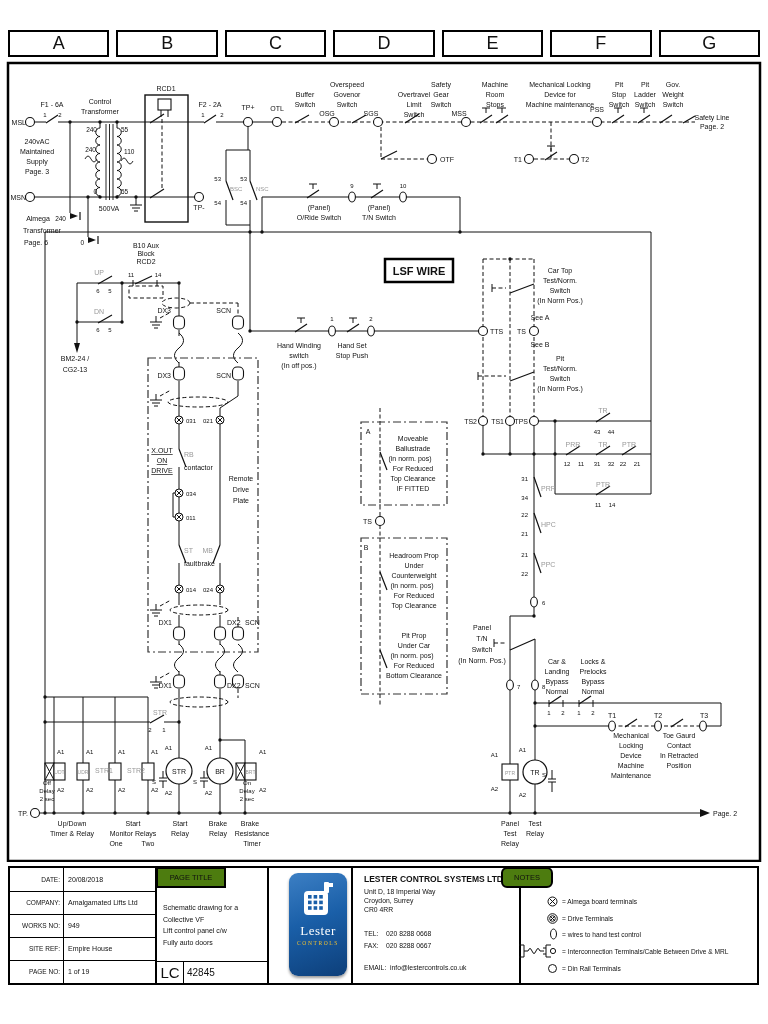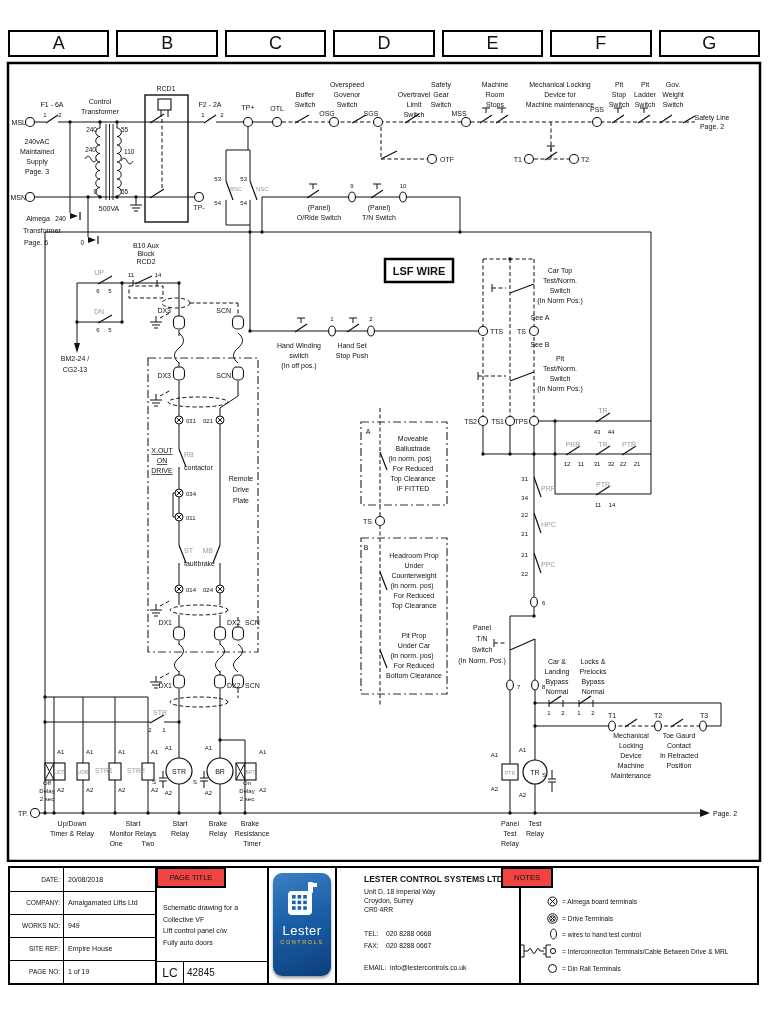--- a/index.html
+++ b/index.html
@@ -12,44 +12,44 @@
   svg{font-family:"Liberation Sans",sans-serif;}
   .lbl{fill:#111;}
   .g{fill:#999;}
   .b{font-weight:bold;}
   .u{text-decoration:underline;}
   
   #tb{position:absolute;left:8px;top:866px;width:747px;height:115px;border:2.5px solid #000;background:#fff;font-size:7px;color:#111;}
   .cell{position:absolute;top:0;height:100%;border-right:2px solid #000;}
   #tb-table{left:0;width:145px;}
   #tb-title{left:147px;width:110px;}
-  #tb-logo{left:259px;width:66px;}
+  #tb-logo{left:275px;width:66px;font-family:Liberation Serif, serif;}
   #tb-co{left:346px;width:163px;}
   #tb-notes{left:492px;width:253px;border-right:none;}
   .trow{position:absolute;left:0;width:100%;height:23px;border-bottom:1px solid #000;}
   .trow:last-child{border-bottom:none;}
   .tlab{position:absolute;left:0;top:0;width:54px;height:100%;border-right:1px solid #000;display:flex;align-items:center;justify-content:flex-end;padding-right:3px;box-sizing:border-box;font-size:6.5px;}
   .tval{position:absolute;left:58px;top:0;right:2px;height:100%;display:flex;align-items:center;font-size:7px;}
-  .hdr-box{position:absolute;border:2px solid #000;display:flex;align-items:center;justify-content:center;background:#ef4444;}
+  .hdr-box{position:absolute;border:2px solid #000;display:flex;align-items:center;justify-content:center;background:#4d7c0f;}
   #pt-box{left:-1px;top:-1px;width:66px;height:17px;font-size:7.5px;}
   #pt-lines{position:absolute;left:6px;top:34px;line-height:11.5px;font-size:7px;}
   #lc-row{position:absolute;left:0;bottom:0;width:100%;height:21px;border-top:1px solid #000;}
-  #lc-cell{position:absolute;left:0;top:0;width:26px;height:100%;border-right:1px solid #000;display:flex;align-items:center;justify-content:center;font-size:12px;}
+  #lc-cell{position:absolute;left:0;top:0;width:26px;height:100%;border-right:1px solid #000;display:flex;align-items:center;justify-content:center;font-size:15px;}
   #lc-num{position:absolute;left:30px;top:0;height:100%;display:flex;align-items:center;font-size:10px;}
   
   #logo{position:absolute;left:4px;top:5px;width:58px;height:103px;border-radius:9px;background:linear-gradient(160deg,#3c7fc4 0%,#1a5fa8 45%,#0d3f7a 100%);box-shadow:0 2px 3px rgba(0,0,0,.4);display:flex;flex-direction:column;align-items:center;}
   #logo-txt{color:#fff;font-size:13px;margin-top:2px;letter-spacing:.5px;}
   #logo-sub{color:#f0c030;font-size:5.5px;letter-spacing:1.6px;margin-top:1px;}
   
   #co-name{position:absolute;left:8px;top:6px;font-size:8.5px;font-weight:bold;}
   .addr{position:absolute;left:8px;font-size:6.8px;}
   .crow{position:absolute;left:8px;font-size:6.8px;}
   .crow b{font-weight:normal;display:inline-block;width:22px;}
   
-  #notes-box{left:-1px;top:-1px;width:48px;height:17px;font-size:7.5px;}
+  #notes-box{left:-1px;top:-1px;width:48px;height:17px;font-size:7.5px;border-radius:6px;}
   .nitem{position:absolute;left:8px;width:240px;height:14px;display:flex;align-items:center;}
   .nsym{width:52px;display:flex;justify-content:flex-end;padding-right:4px;box-sizing:border-box;}
   .ntxt{font-size:6.6px;}
 </style>
 </head>
 <body>
 
 <div id="page">
 
   <div id="col-headers">

